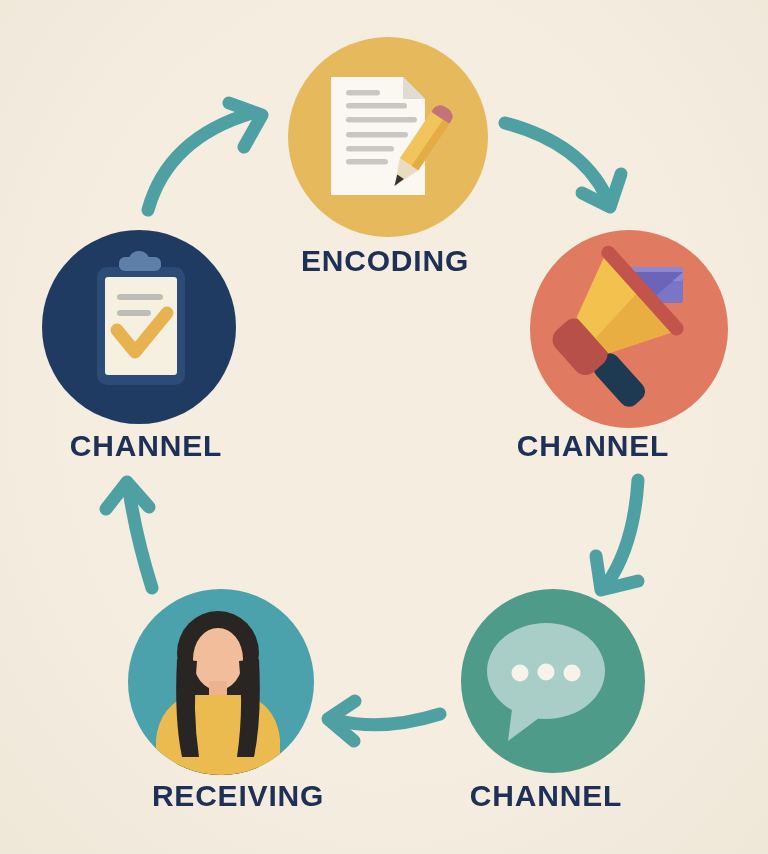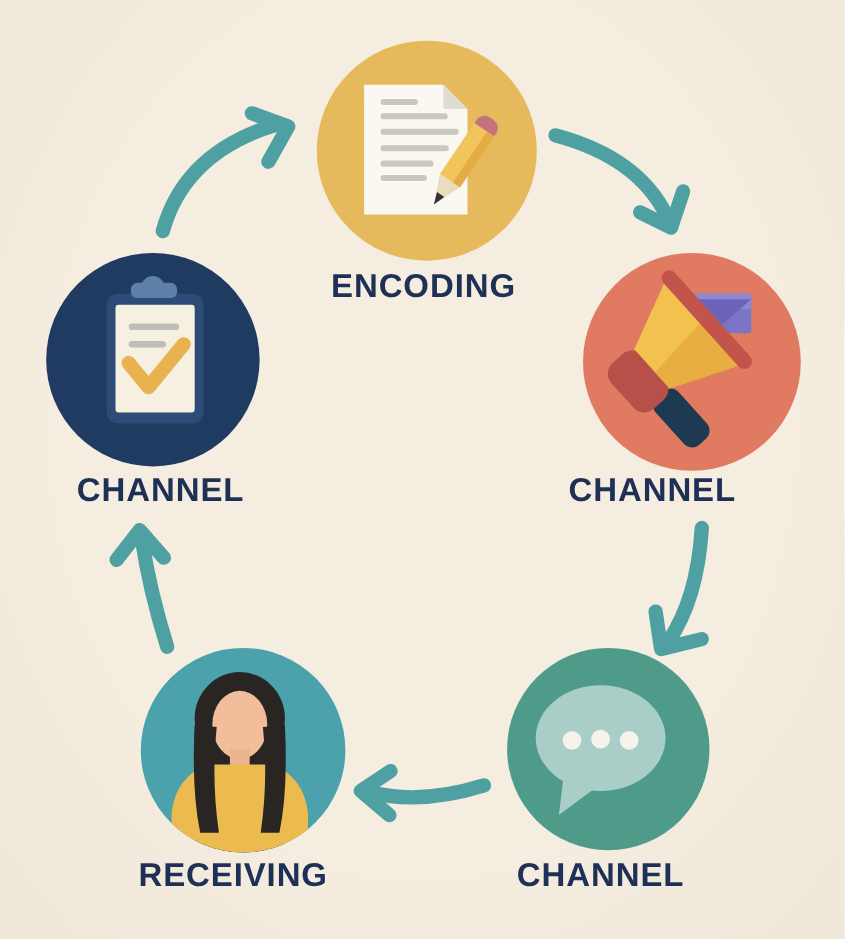--- a/index.html
+++ b/index.html
@@ -74,21 +74,21 @@
     <svg width="186" height="186" viewBox="0 0 186 186">
       <ellipse cx="90" cy="64" rx="41" ry="42" fill="#282523"></ellipse>
       <rect x="49" y="60" width="82" height="130" rx="16" fill="#282523"></rect>
       <ellipse cx="90" cy="70" rx="25" ry="31" fill="#F2BD9B"></ellipse>
       <rect x="81" y="92" width="18" height="18" fill="#EDB28F"></rect>
       <path d="M28 186 L28 150 Q32 116 62 106 L118 106 Q148 116 152 150 L152 186 Z" fill="#ECBB4F"></path>
       <path d="M49 70 Q46 130 54 168 L71 168 Q64 120 69 72 Z" fill="#282523"></path>
       <path d="M131 70 Q134 130 126 168 L109 168 Q116 120 111 72 Z" fill="#282523"></path>
     </svg>
   </div>
-  <div class="node-label" style="left:212px;top:779px;">RECEIVING</div>
+  <div class="node-label" style="left:238px;top:779px;">RECEIVING</div>
 
   <div class="node-circle" style="left: 42px; top: 230px; width: 194px; height: 194px; background-color: rgb(32, 59, 97);">
     <svg width="194" height="194" viewBox="0 0 194 194">
       <circle cx="97" cy="32" r="11" fill="#5E80A8"></circle>
       <rect x="77" y="30" width="42" height="20" rx="6" fill="#5E80A8"></rect>
       <rect x="55" y="37" width="88" height="118" rx="10" fill="#2C4B77"></rect>
       <rect x="63" y="47" width="72" height="98" rx="3" fill="#F6F0E1"></rect>
       <rect x="77" y="27" width="42" height="14" rx="6" fill="#5E80A8"></rect>
       <rect x="75" y="64" width="46" height="6" rx="3" fill="#BFBDB8"></rect>
       <rect x="75" y="80" width="34" height="6" rx="3" fill="#BFBDB8"></rect>

